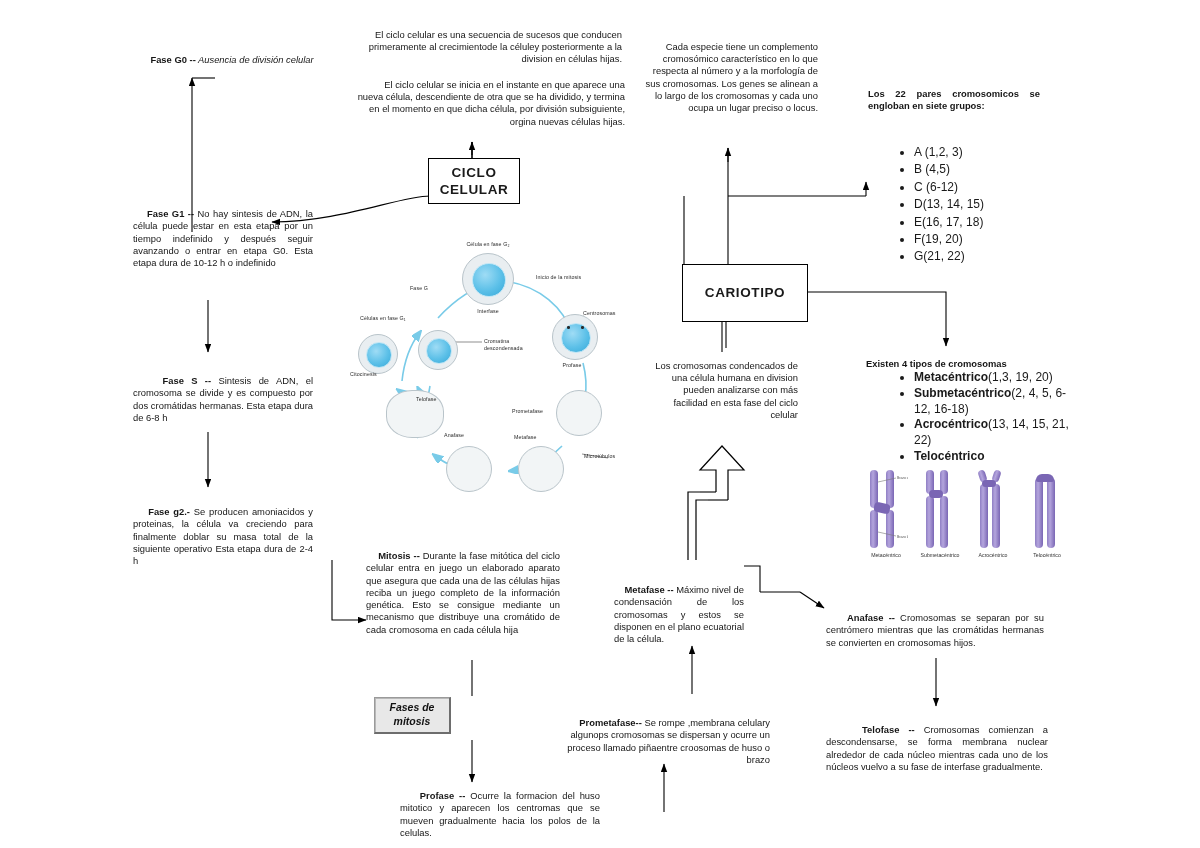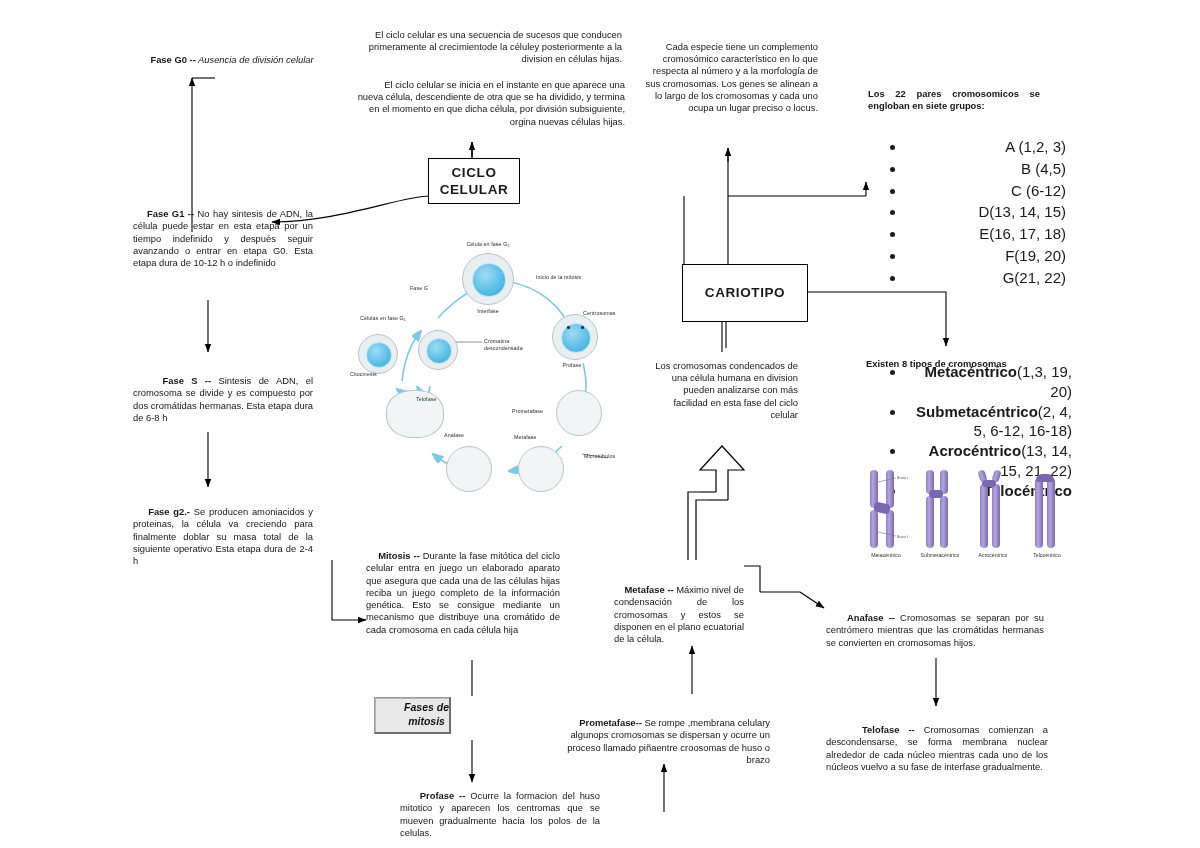--- a/index.html
+++ b/index.html
@@ -54,26 +54,25 @@
     justify-content: center;
     font-style: italic;
     font-weight: bold;
     font-size: 10.5px;
     text-align: center;
     line-height: 1.3;
     color: #111;
   }
   ul.bl {
     position: absolute;
-    margin: 0;
+    margin: 8px;
     padding-left: 16px;
-    font-size: 15px;
+    font-size: 12px;
     line-height: 1.45;
     list-style: disc;
-    text-align: right;
   }
   ul.bl li { margin: 0; padding: 0; }
   ul.bl.tight { line-height: 1.32; }
   .bold-item { font-weight: bold; }
   svg.ov {
     position: absolute;
     left: 0; top: 0;
     width: 1200px; height: 848px;
     pointer-events: none;
   }
@@ -220,21 +219,21 @@
   </div>
 
   <div class="tx just" id="t-g2" style="left:133px; top:494px; width:180px;">
     <span class="lead">Fase g2.-</span><span> Se producen amoniacidos y proteinas, la célula va creciendo para finalmente doblar su masa total de la siguiente operativo Esta etapa dura de 2-4 h</span>
   </div>
 
   <div class="tx just" id="t-mitosis" style="left:366px; top:538px; width:194px;">
     <span class="lead">Mitosis --</span><span> Durante la fase mitótica del ciclo celular entra en juego un elaborado aparato que asegura que cada una de las células hijas reciba un juego completo de la información genética. Esto se consigue mediante un mecanismo que distribuye una cromátido de cada cromosoma en cada célula hija</span>
   </div>
 
-  <div class="btn3d" id="btn-fases" style="left:374px; top:697px; width:74px; height:34px;justify-content:flex-end;">
+  <div class="btn3d" id="btn-fases" style="left:374px; top:697px; width:74px; height:34px;">
     <span style="white-space:pre-line">Fases de
 mitosis</span>
   </div>
 
   <div class="tx just" id="t-profase" style="left:400px; top:778px; width:200px;">
     <span class="lead">Profase --</span><span> Ocurre la formacion del huso mitotico y aparecen los centromas que se mueven gradualmente hacia los polos de la celulas.</span>
   </div>
 
   <div class="tx ctr" id="t-prometafase" style="left:545px; top:705px; width:217px;margin-left:8px;">
     <span class="lead">Prometafase--</span><span> Se rompe ,membrana celulary algunops cromosomas se dispersan y ocurre un proceso llamado piñaentre croosomas de huso o brazo</span>
@@ -247,21 +246,21 @@
   <div class="tx just" id="t-anafase" style="left:826px; top:600px; width:218px;">
     <span class="lead">Anafase --</span><span> Cromosomas se separan por su centrómero mientras que las cromátidas hermanas se convierten en cromosomas hijos.</span>
   </div>
 
   <div class="tx just" id="t-telofase" style="left:826px; top:712px; width:222px;">
     <span class="lead">Telofase --</span><span> Cromosomas comienzan a descondensarse, se forma membrana nuclear alrededor de cada núcleo mientras cada uno de los núcleos vuelvo a su fase de interfase gradualmente.</span>
   </div>
 
   <div class="tx ctr" id="t-cario-nota" style="left:650px; top:360px; width:148px;">Los cromosomas condencados de una célula humana en division pueden analizarse con más facilidad en esta fase del ciclo celular</div>
 
-  <div class="tx lead" id="t-tipos-h" style="left:866px; top:358px; width:200px;">Existen 8 tipos de cromosomas</div>
+  <div class="tx lead" id="t-tipos-h" style="left:866px; top:358px; width:200px;">Existen 4 tipos de cromosomas</div>
   <ul class="bl tight" id="t-tipos-l" style="left:890px; top:362px; width:166px;">
     <li><span class="bold-item">Metacéntrico</span><span>(1,3, 19, 20)</span></li>
     <li><span class="bold-item">Submetacéntrico</span><span>(2, 4, 5, 6-12, 16-18)</span></li>
     <li><span class="bold-item">Acrocéntrico</span><span>(13, 14, 15, 21, 22)</span></li>
     <li><span class="bold-item">Telocéntrico</span><span></span></li>
   </ul>
 
   <div id="chromtypes">
 
     <div class="chr-wrap" style="left:2px; width:44px; height:88px;">

